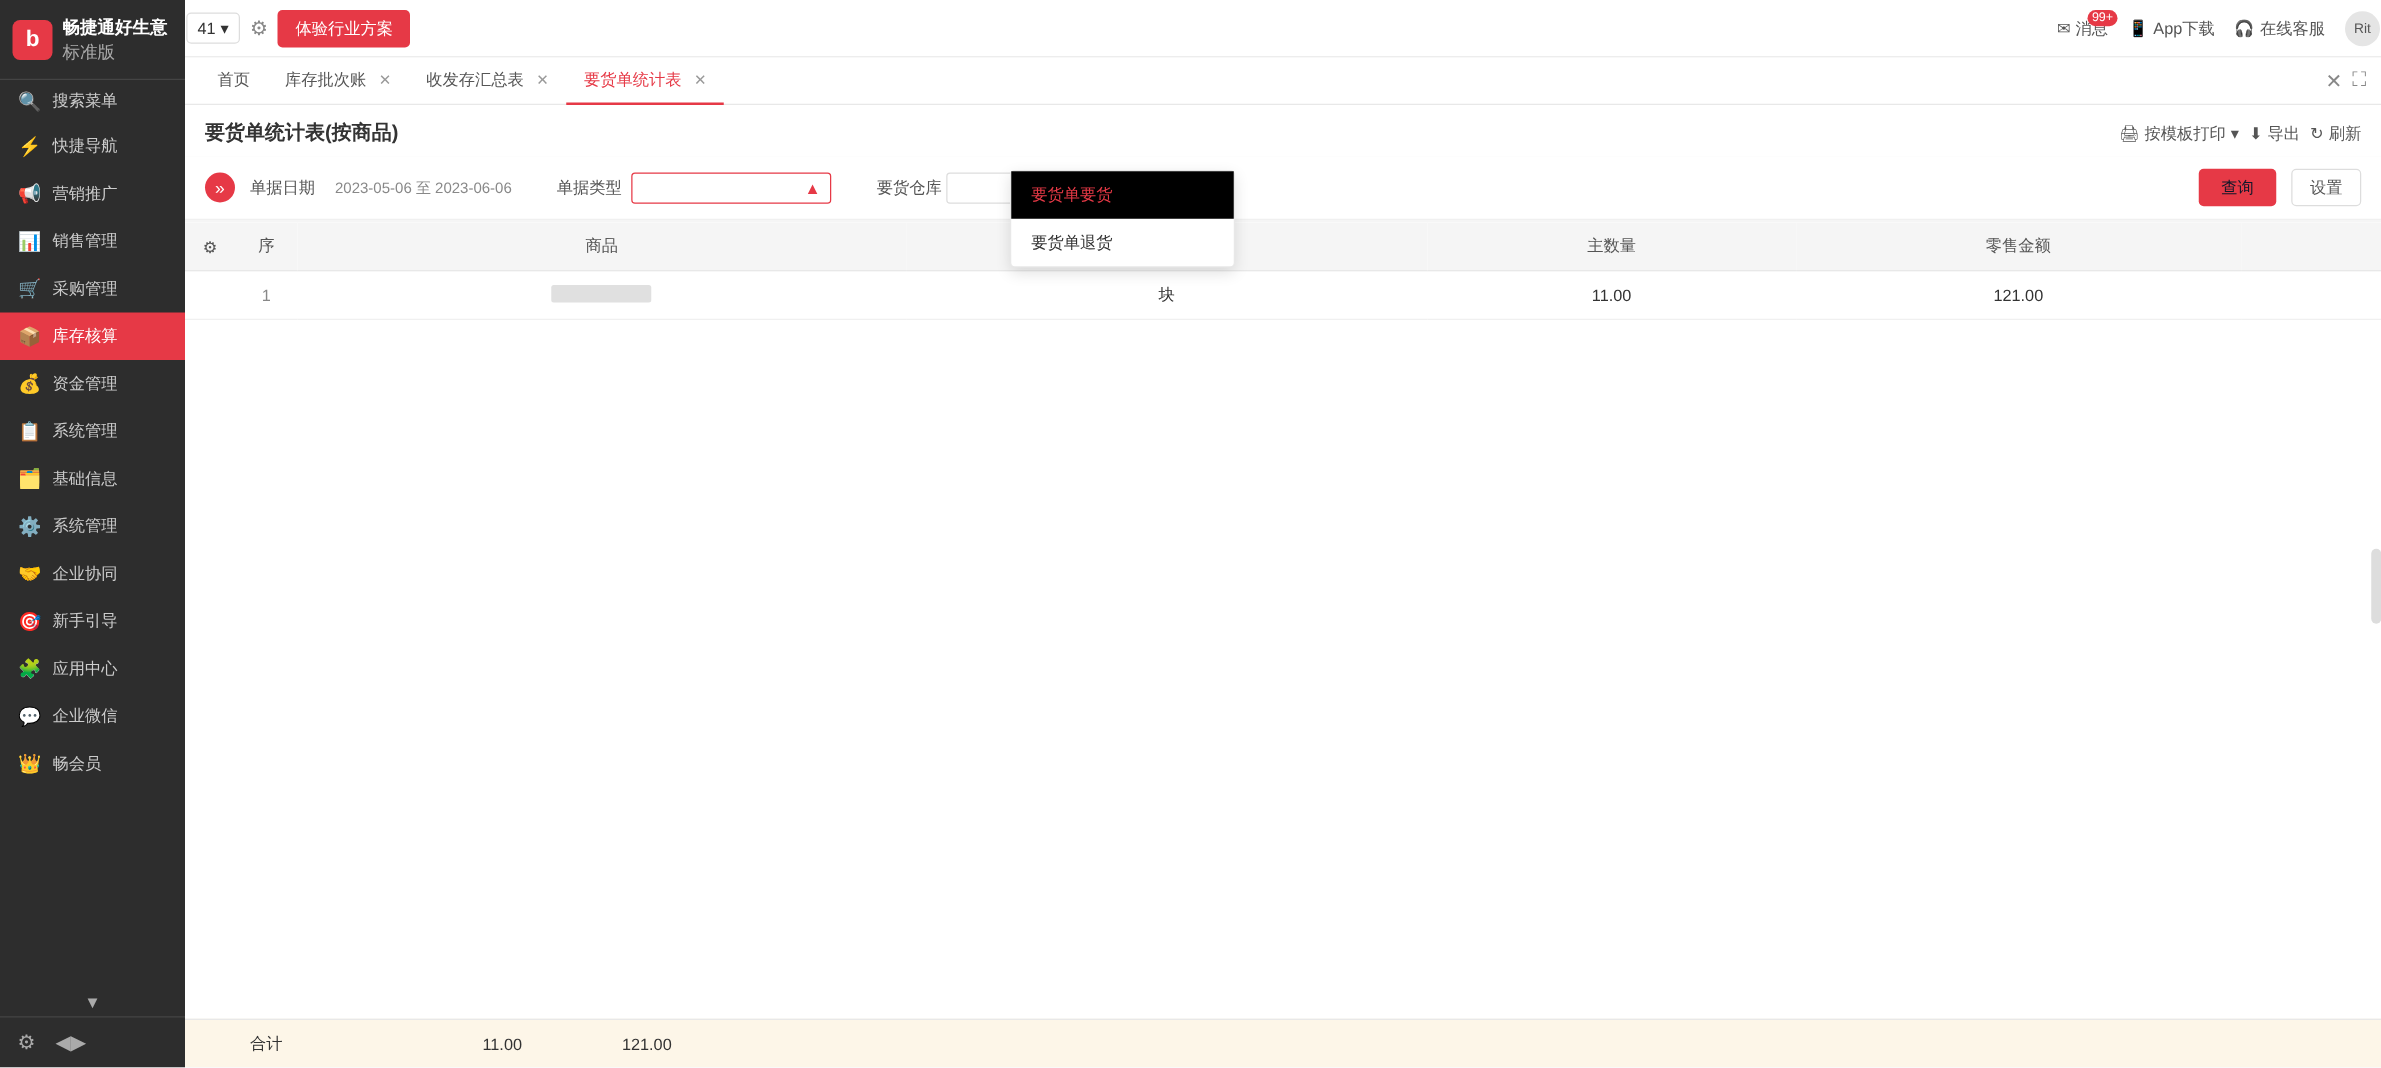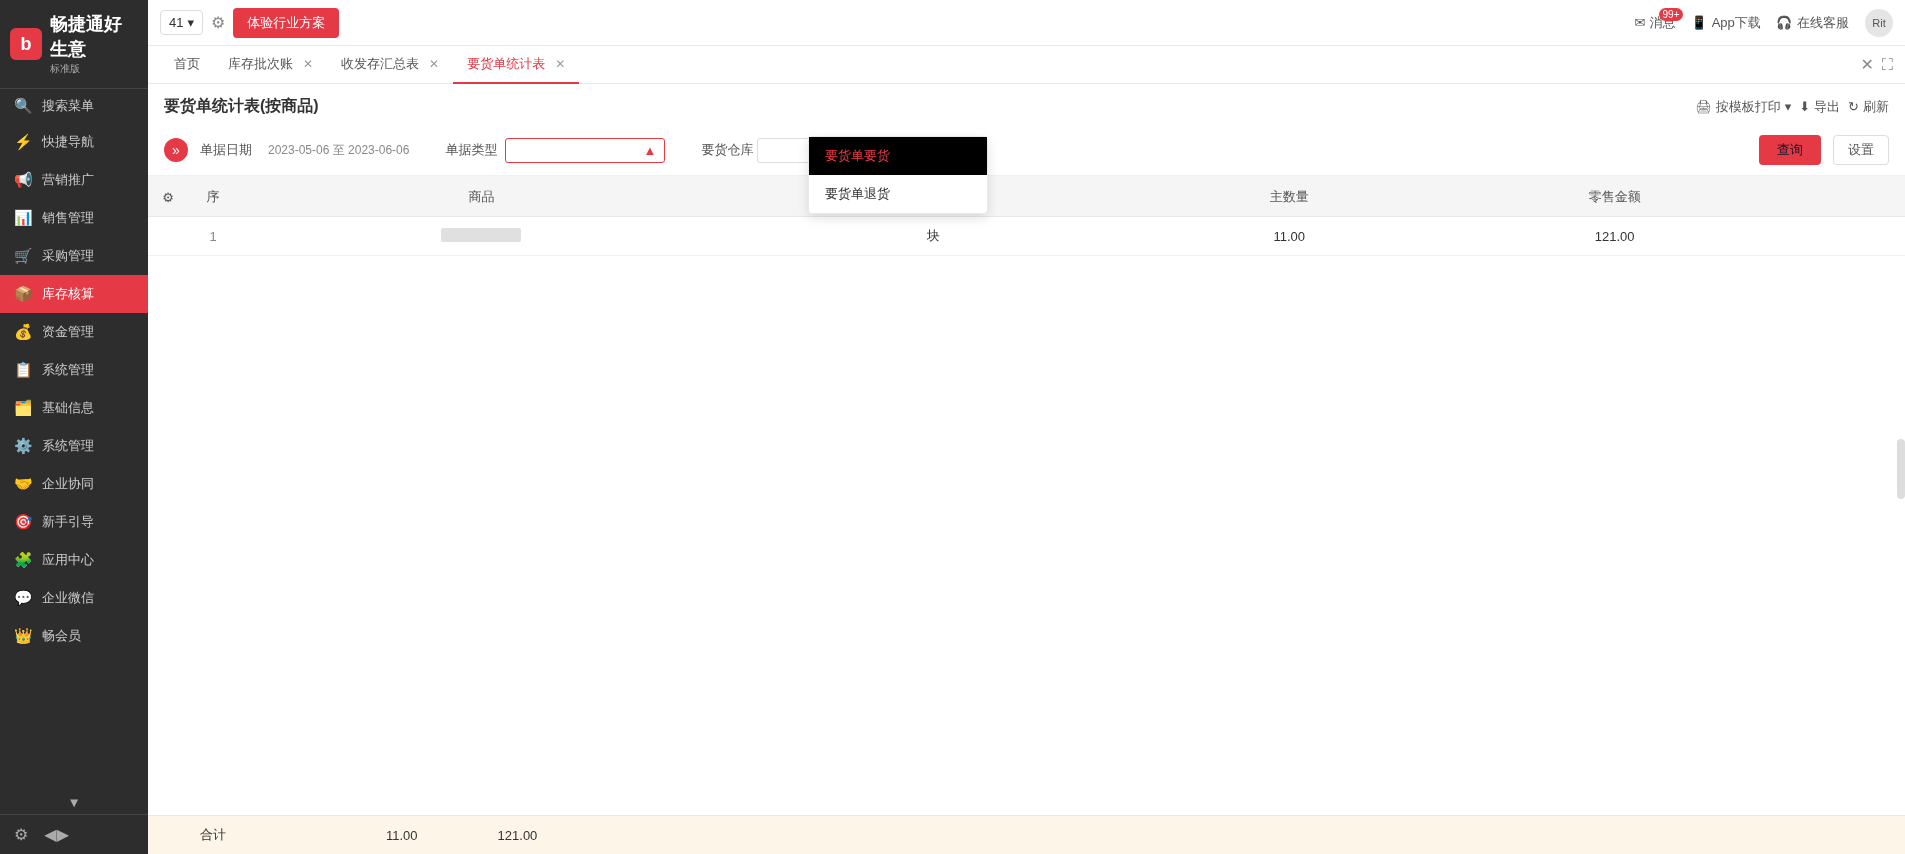--- a/index.html
+++ b/index.html
@@ -29,22 +29,22 @@
       display: flex;
       align-items: center;
       justify-content: center;
       font-weight: bold;
       color: white;
       font-size: 18px;
       margin-right: 8px;
       flex-shrink: 0;
     }
     .sidebar-logo-text { color: #fff; font-size: 12px; line-height: 1.4; }
-    .sidebar-logo-text .main { font-size: 18px; font-weight: bold; }
-    .sidebar-logo-text .sub { font-size: 10px; color: #aaa; }
+    .sidebar-logo-text .main { font-size: 14px; font-weight: bold; }
+    .sidebar-logo-text .sub { font-size: 14px; color: #aaa; }
 
     .sidebar-scroll { flex: 1; overflow-y: auto; }
     .sidebar-scroll::-webkit-scrollbar { width: 4px; }
     .sidebar-scroll::-webkit-scrollbar-thumb { background: #555; }
 
     .sidebar-item {
       display: flex;
       align-items: center;
       padding: 10px 14px;
       color: #ccc;
@@ -93,21 +93,21 @@
       flex-direction: column;
       overflow: hidden;
     }
 
     
     .topbar {
       background: #fff;
       height: 46px;
       display: flex;
       align-items: center;
-      padding: 0 12px;
+      padding: 0 1px;
       border-bottom: 1px solid #e8e8e8;
       gap: 12px;
     }
     .topbar-left { display: flex; align-items: center; gap: 8px; flex: 1; }
     .topbar-selector {
       display: flex;
       align-items: center;
       border: 1px solid #ddd;
       border-radius: 4px;
       padding: 4px 8px;

